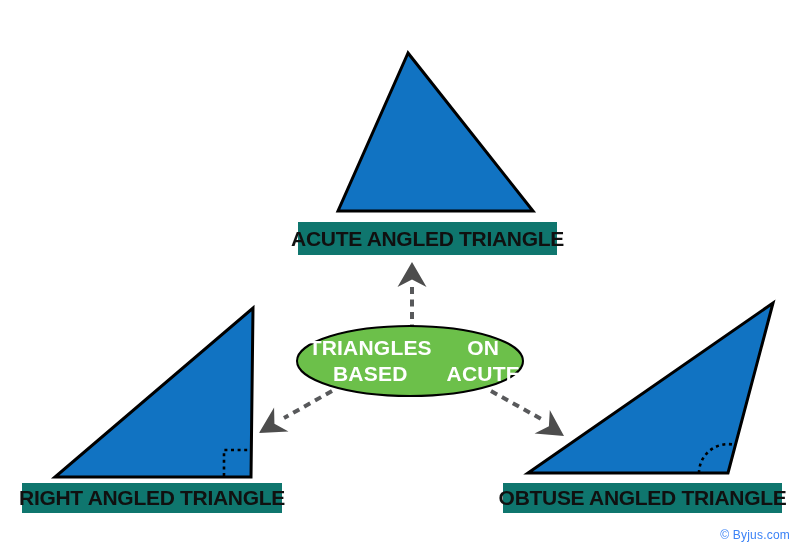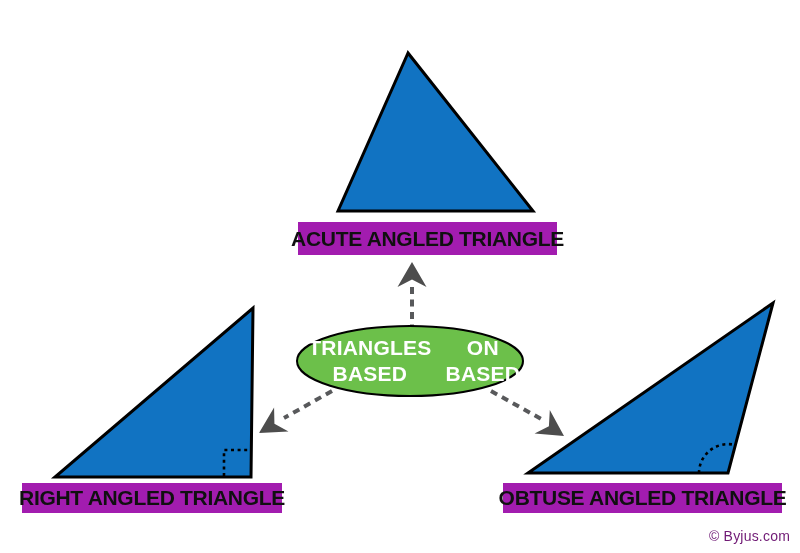--- a/index.html
+++ b/index.html
@@ -44,37 +44,37 @@
     line-height: 26px;
     text-align: center;
     letter-spacing: 0.2px;
   }
 
   .label {
     position: absolute;
     display: flex;
     align-items: center;
     justify-content: center;
-    background: #a21caf;
+    background: #0f766e;
     color: #101010;
     font-weight: 700;
     font-size: 21px;
     letter-spacing: -0.3px;
     white-space: nowrap;
   }
   .label-acute  { left: 298px; top: 222px; width: 259px; height: 33px; }
   .label-right  { left: 22px;  top: 483px; width: 260px; height: 30px; }
   .label-obtuse { left: 503px; top: 483px; width: 279px; height: 30px; }
 
   .watermark {
     position: absolute;
     right: 10px;
     top: 528px;
-    color: #701a75;
-    font-size: 14px;
+    color: #3b82f6;
+    font-size: 12px;
     letter-spacing: 0.2px;
   }
 </style>
 </head>
 <body>
 
 <div class="canvas">
 
   <svg width="800" height="553" viewBox="0 0 800 553">
 
@@ -101,21 +101,21 @@
     <g>
       <line x1="491" y1="391" x2="543" y2="420" class="dash"></line>
       <path d="M0,0 L-26,-14 L-18,0 L-26,14 Z" transform="translate(564,436) rotate(33)" class="head"></path>
     </g>
 
     <ellipse cx="410" cy="361" rx="113" ry="35" stroke="#000000" stroke-width="2" fill="#6cc04a"></ellipse>
   </svg>
 
   <div class="center-text">
     <div>TRIANGLES BASED</div>
-    <div>ON BASED</div>
+    <div>ON ACUTE</div>
   </div>
 
   <div class="label label-acute">ACUTE ANGLED TRIANGLE</div>
 
   <div class="label label-obtuse">OBTUSE ANGLED TRIANGLE</div>
 
   <div class="label label-right">RIGHT ANGLED TRIANGLE</div>
 
   <div class="watermark">© Byjus.com</div>
 </div>

